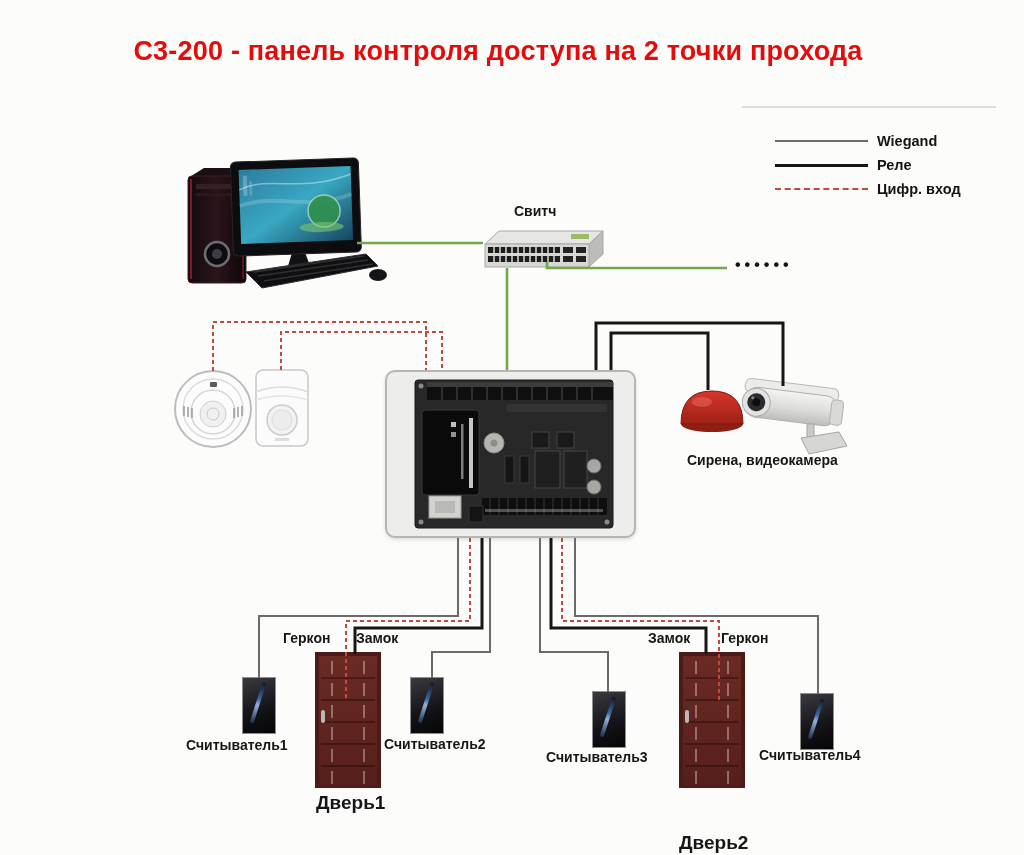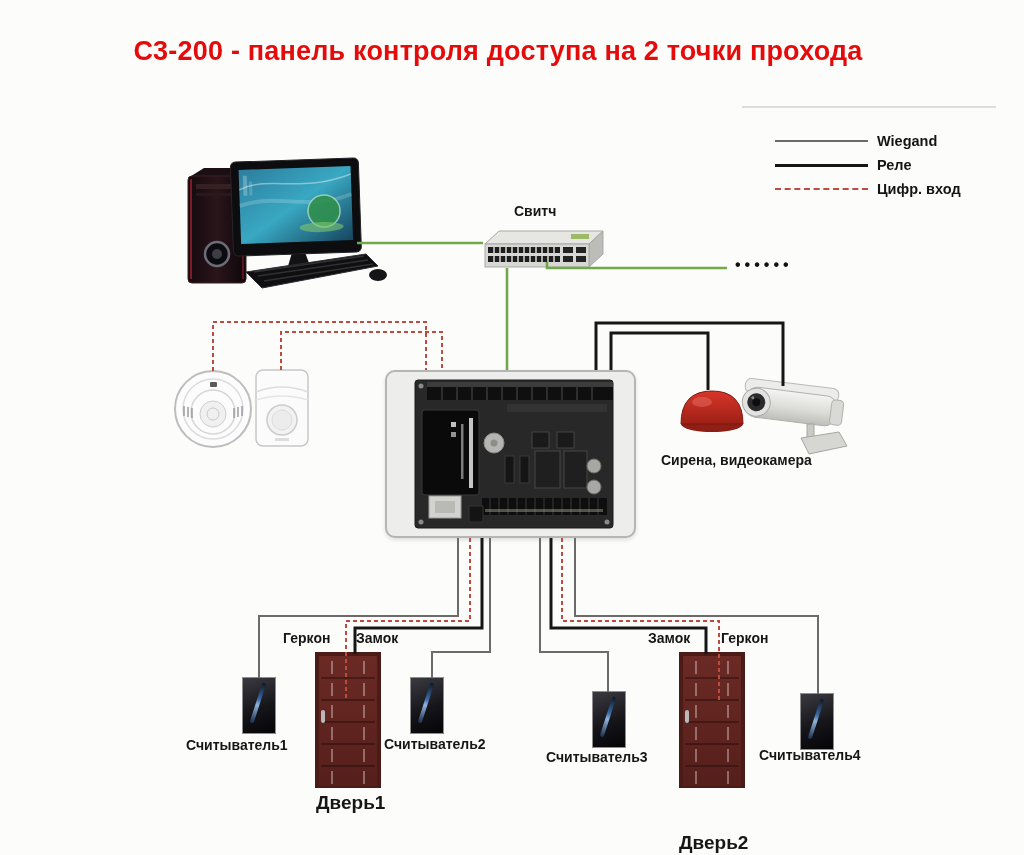--- a/index.html
+++ b/index.html
@@ -232,21 +232,21 @@
         <rect x="96" y="33" width="12" height="25" rx="4" fill="#d9d9d6" stroke="#b0b0ad"></rect>
         <circle cx="21" cy="45" r="14" fill="#e2e2e0" stroke="#a9a9a6"></circle>
         <circle cx="21" cy="45" r="9" fill="#2b2b2e"></circle>
         <circle cx="21" cy="45" r="4" fill="#0d0d0f"></circle>
         <circle cx="17" cy="41" r="1.5" fill="#8a8a8a"></circle>
       </g>
       <rect x="72" y="62" width="7" height="16" fill="#c9c9c6" stroke="#a5a5a2"></rect>
       <polygon points="66,76 104,70 112,84 74,92" fill="#d6d6d3" stroke="#a5a5a2"></polygon>
     </svg>
   </div>
-  <div class="lbl fs18" style="left:661px;top:452px;">Сирена, видеокамера</div>
+  <div class="lbl fs18" style="left:687px;top:452px;">Сирена, видеокамера</div>
 
   <div class="lbl fs18" style="left:283px;top:630px;">Геркон</div>
   <div class="lbl fs18" style="left:356px;top:630px;">Замок</div>
   <div class="lbl fs18" style="left:648px;top:630px;">Замок</div>
   <div class="lbl fs18" style="left:721px;top:630px;">Геркон</div>
 
   <div class="node door" style="left:315px;top:652px;">
     <svg width="66" height="136" viewBox="0 0 66 136">
       <defs>
         <linearGradient id="doorGrad" x1="0" y1="0" x2="0" y2="1">

